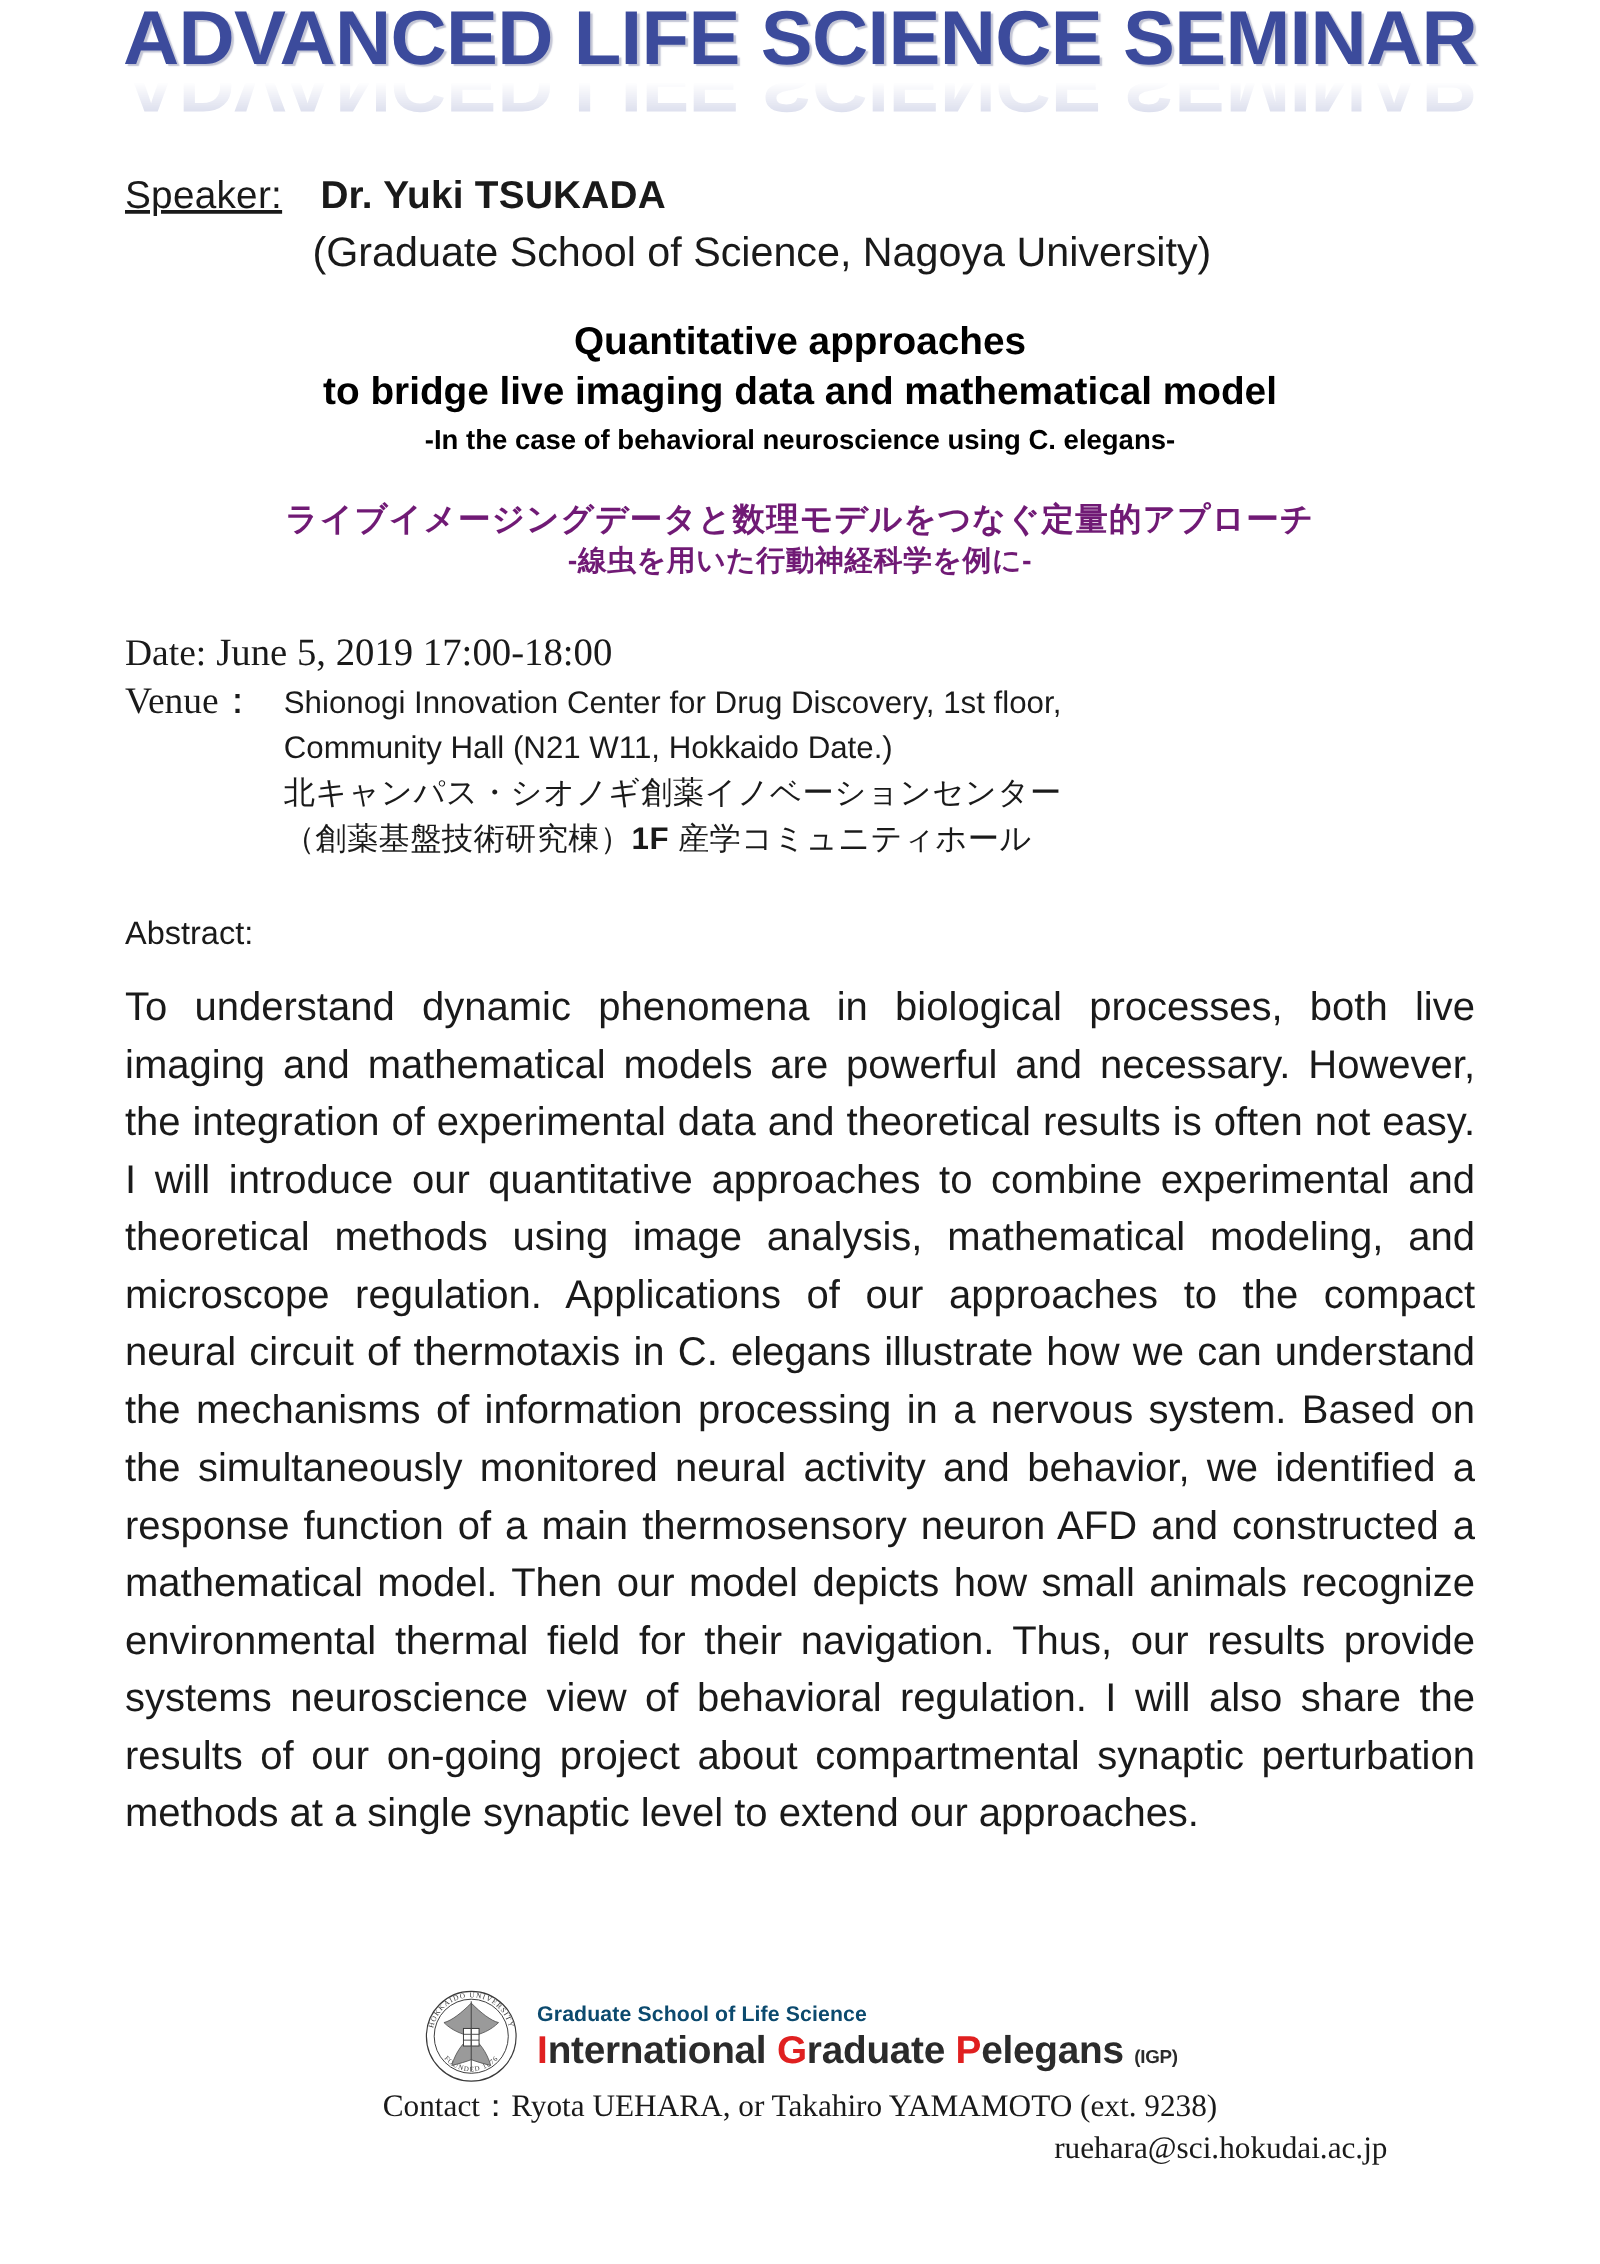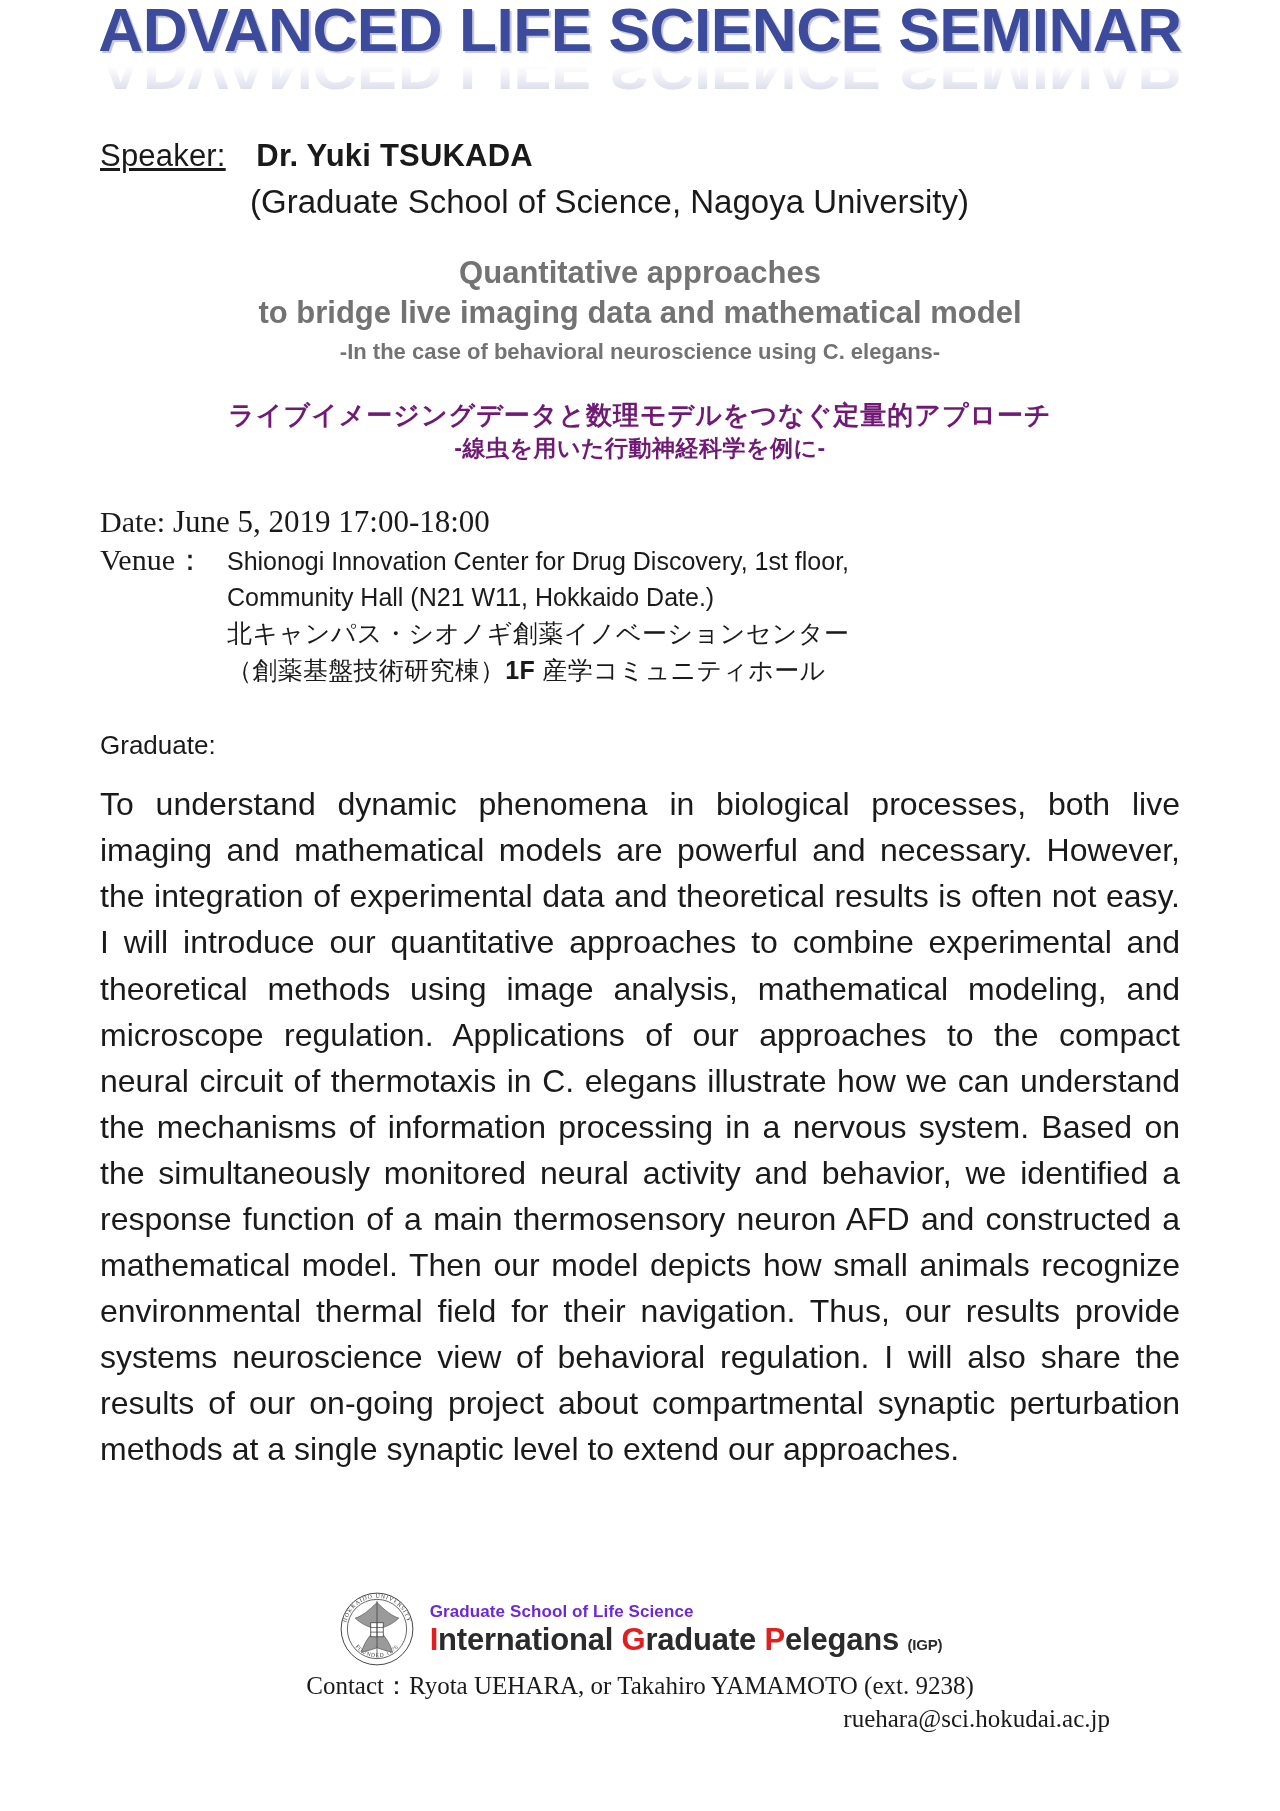--- a/index.html
+++ b/index.html
@@ -78,21 +78,21 @@
     margin-top: 8px;
     margin-left: 150px;
     font-size: 33px;
     line-height: 1.2;
   }
 
   
   .talk-title {
     margin-top: 32px;
     text-align: center;
-    color: #737373;
+    color: #000000;
     font-weight: bold;
   }
   .talk-title-l1 { font-size: 31px; line-height: 1.28; }
   .talk-title-l2 { font-size: 31px; line-height: 1.28; }
   .talk-title-sub { font-size: 22px; line-height: 1.5; margin-top: 2px; }
 
   .talk-title-jp {
     margin-top: 30px;
     text-align: center;
     color: #701a75;
@@ -160,21 +160,21 @@
     display: flex;
     align-items: center;
     justify-content: center;
     gap: 14px;
   }
   .crest { width: 78px; height: 78px; flex: 0 0 auto; }
   .logo-text { line-height: 1; }
   .logo-sub {
     font-size: 17px;
     font-weight: bold;
-    color: #6d28d9;
+    color: #0c4a6e;
     letter-spacing: 0.1px;
     margin-bottom: 4px;
   }
   .logo-main {
     font-size: 31px;
     font-weight: bold;
     color: #2b2b2b;
     letter-spacing: -0.2px;
     white-space: nowrap;
   }
@@ -231,21 +231,21 @@
       <span class="venue-body">
         <div>Shionogi Innovation Center for Drug Discovery, 1st floor,</div>
         <div>Community Hall (N21 W11, Hokkaido Date.)</div>
         <div class="venue-jp">北キャンパス・シオノギ創薬イノベーションセンター</div>
         <div class="venue-jp venue-jp-2"><span>（創薬基盤技術研究棟）</span><b>1F</b> <span>産学コミュニティホール</span></div>
       </span>
     </div>
   </div>
 
   <div class="abstract-wrap">
-    <div class="abstract-label">Graduate:</div>
+    <div class="abstract-label">Abstract:</div>
     <div class="abstract-body">To understand dynamic phenomena in biological processes, both live imaging and mathematical models are powerful and necessary. However, the integration of experimental data and theoretical results is often not easy. I will introduce our quantitative approaches to combine experimental and theoretical methods using image analysis, mathematical modeling, and microscope regulation. Applications of our approaches to the compact neural circuit of thermotaxis in C. elegans illustrate how we can understand the mechanisms of information processing in a nervous system. Based on the simultaneously monitored neural activity and behavior, we identified a response function of a main thermosensory neuron AFD and constructed a mathematical model. Then our model depicts how small animals recognize environmental thermal field for their navigation. Thus, our results provide systems neuroscience view of behavioral regulation. I will also share the results of our on-going project about compartmental synaptic perturbation methods at a single synaptic level to extend our approaches.</div>
   </div>
 
   <div class="footer">
     <div class="logo-row">
       <svg class="crest" viewBox="0 0 100 100">
         <defs>
           <path id="ringtop" d="M 10,50 A 40,40 0 0 1 90,50"></path>
           <path id="ringbot" d="M 14,50 A 36,36 0 0 0 86,50"></path>
         </defs>

